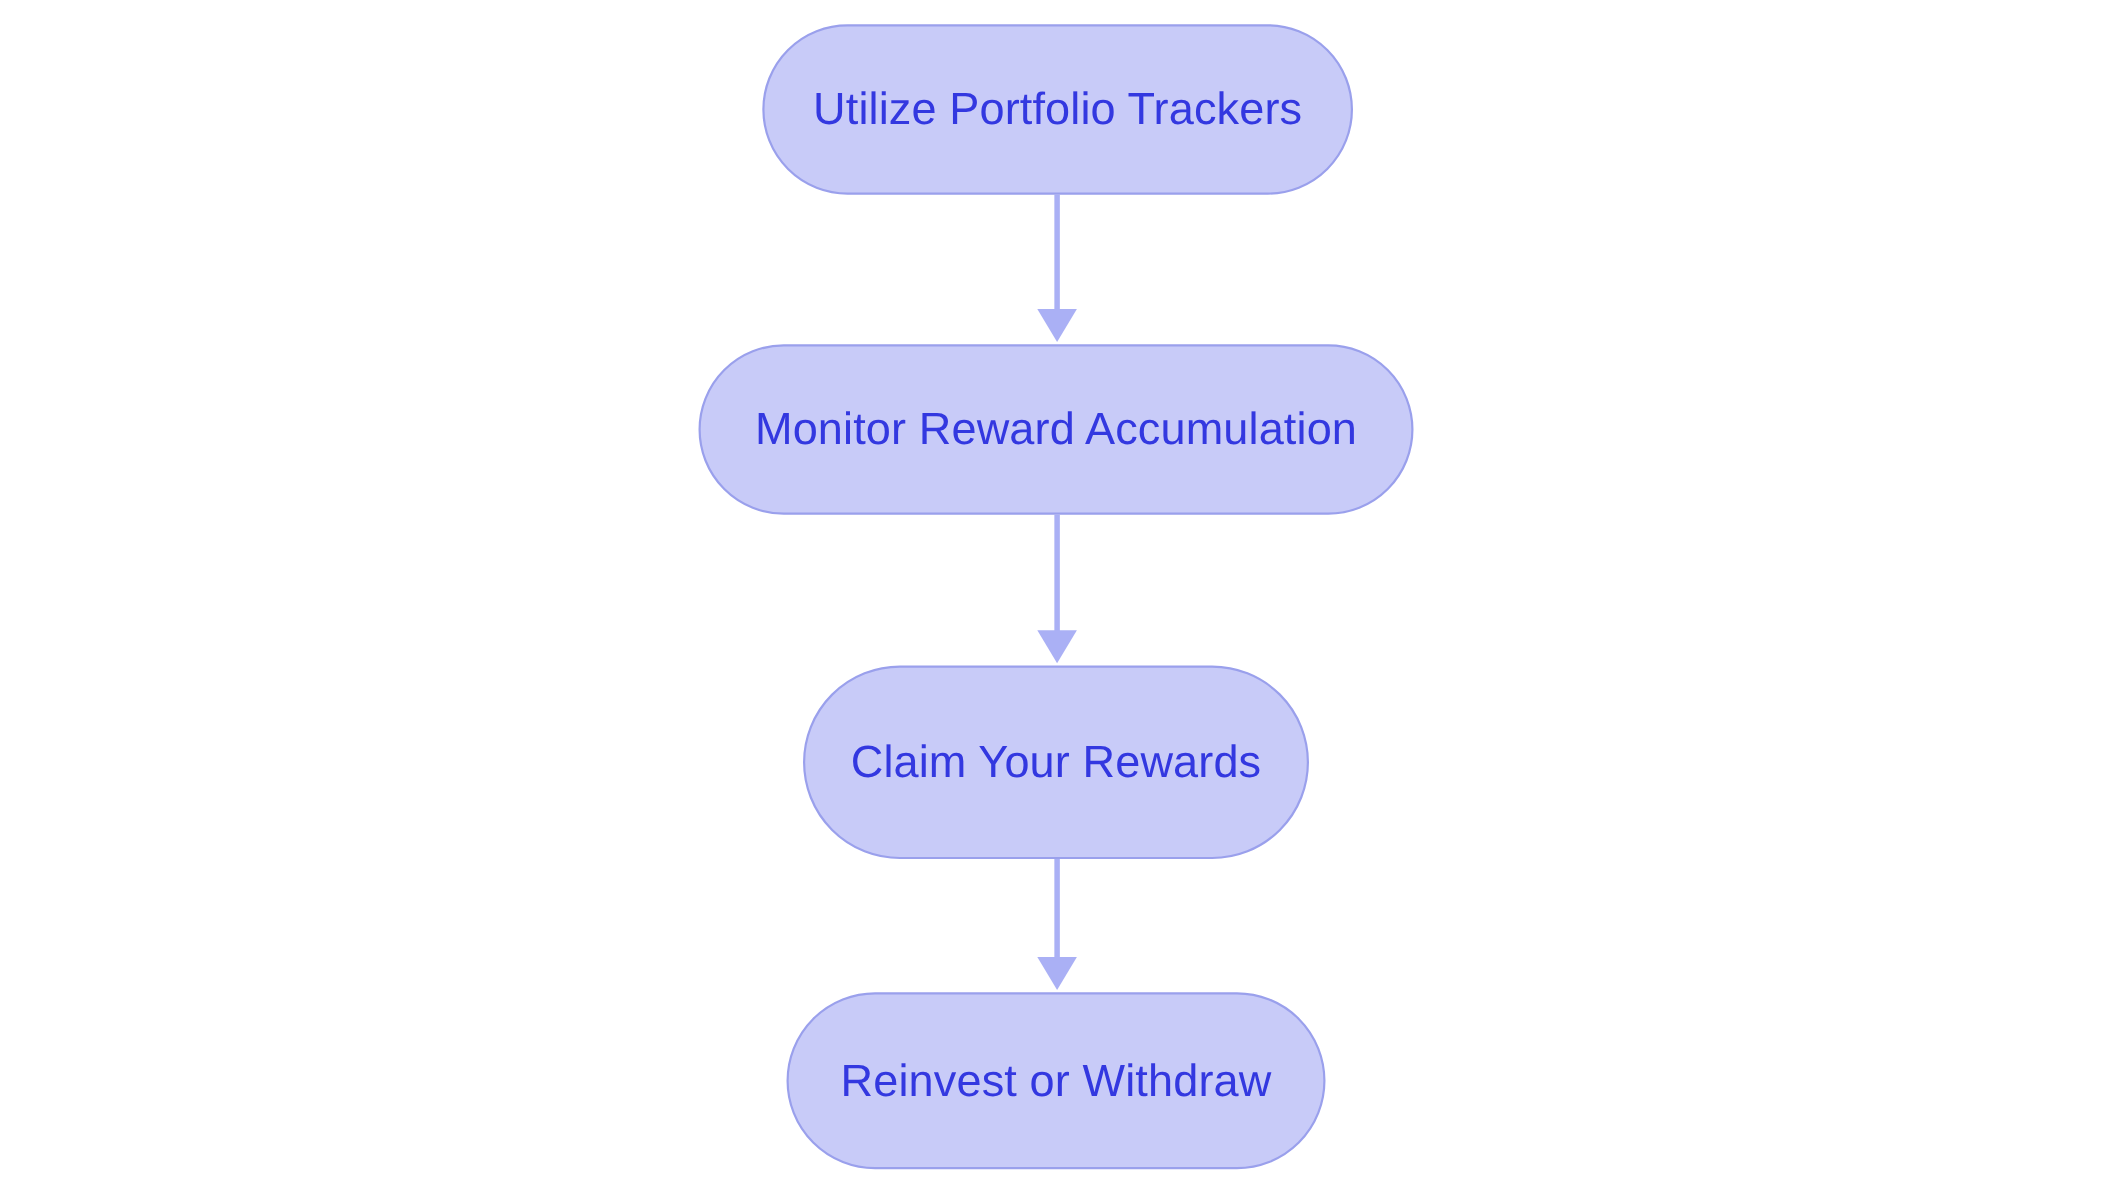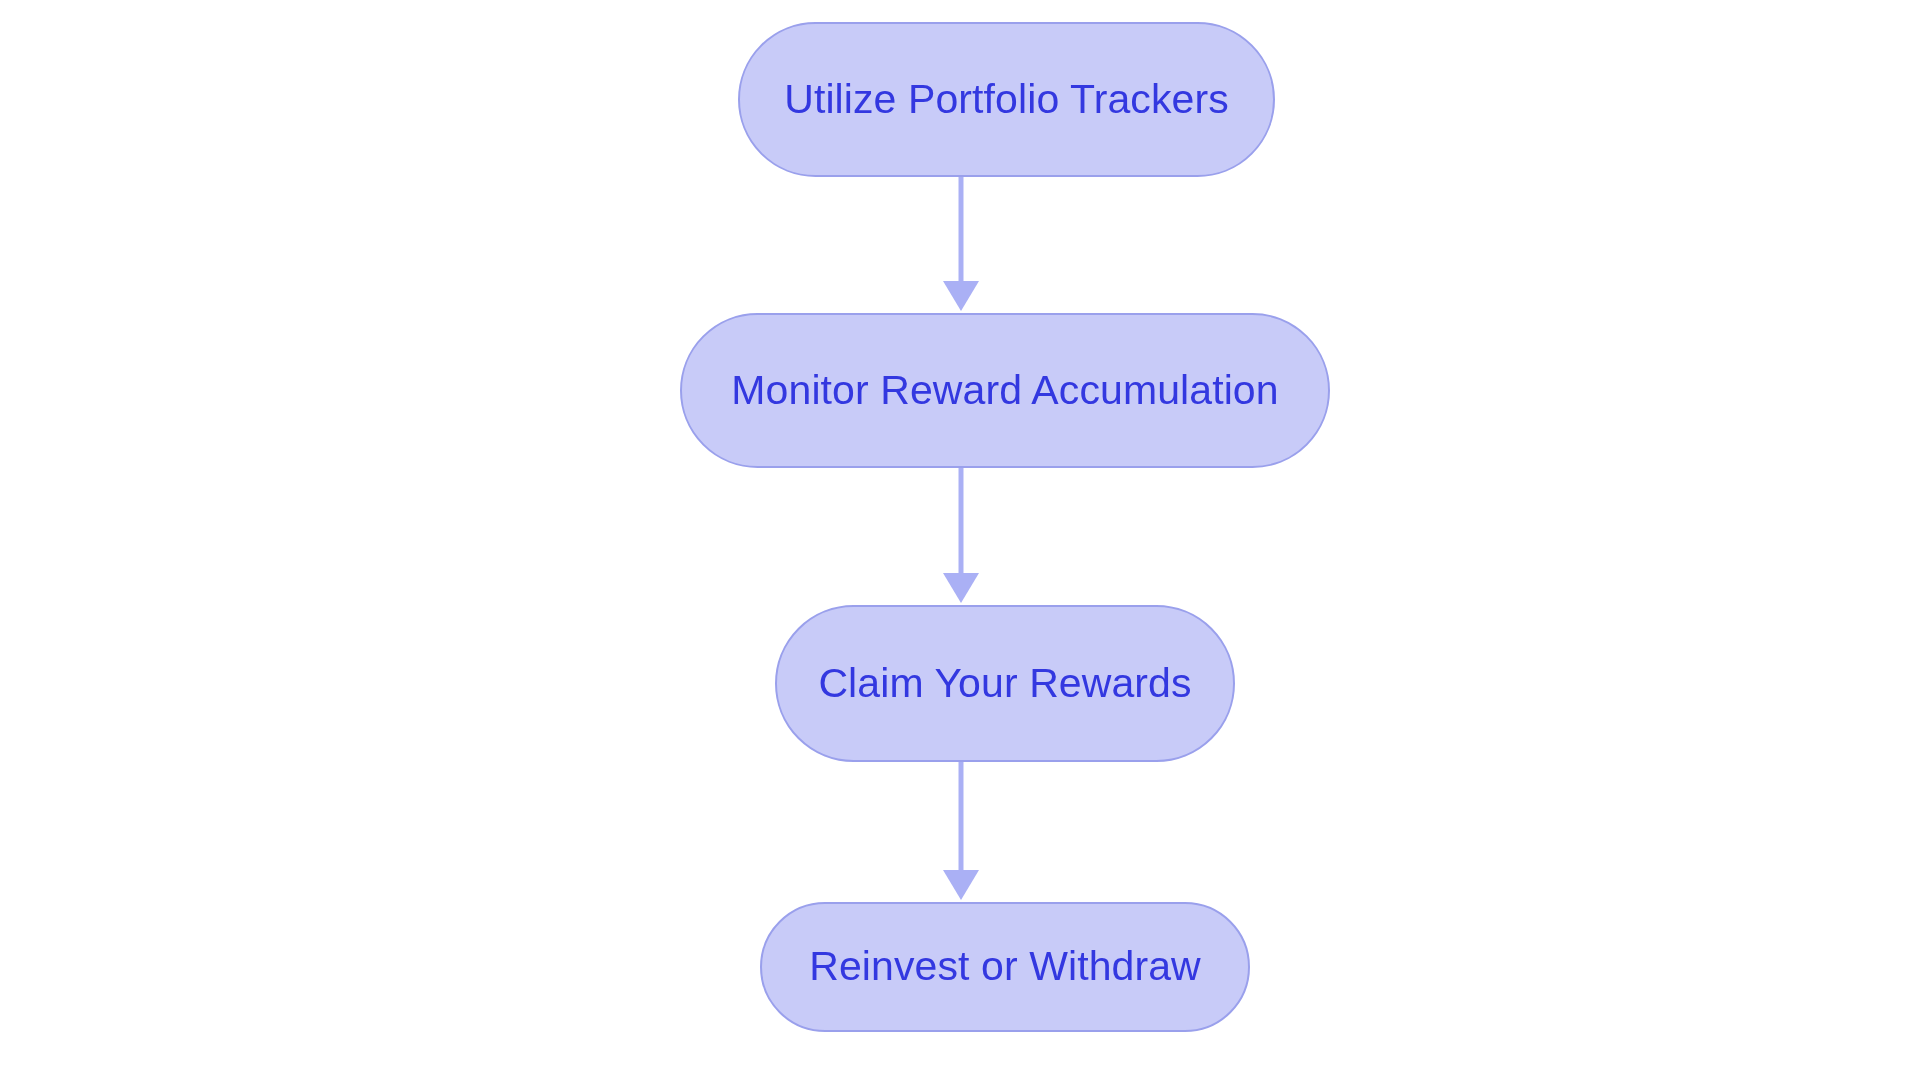--- a/index.html
+++ b/index.html
@@ -29,21 +29,20 @@
     border-radius: 999px;
     display: flex;
     align-items: center;
     justify-content: center;
     text-align: center;
     color: #3338e0;
     font-family: "Liberation Sans", sans-serif;
     font-weight: 400;
     letter-spacing: 0.1px;
     white-space: nowrap;
-    margin-left: 45px;
     -webkit-font-smoothing: antialiased;
   }
 
   .flow-node-label {
     display: block;
     line-height: 1.1;
   }
 
   
   #node-utilize-portfolio-trackers {
@@ -58,28 +57,28 @@
     top: 313px;
     width: 650px;
     height: 155px;
     font-size: 41px;
     justify-content: center;
   }
   #node-claim-your-rewards {
     left: 730px;
     top: 605px;
     width: 460px;
-    height: 157px;
+    height: 176px;
     font-size: 41px;
   }
   #node-reinvest-or-withdraw {
     left: 715px;
     top: 902px;
     width: 490px;
-    height: 130px;
+    height: 161px;
     font-size: 41px;
   }
 
   
   .flow-connector {
     position: absolute;
     left: 0;
     top: 0;
     width: 1920px;
     height: 1083px;

